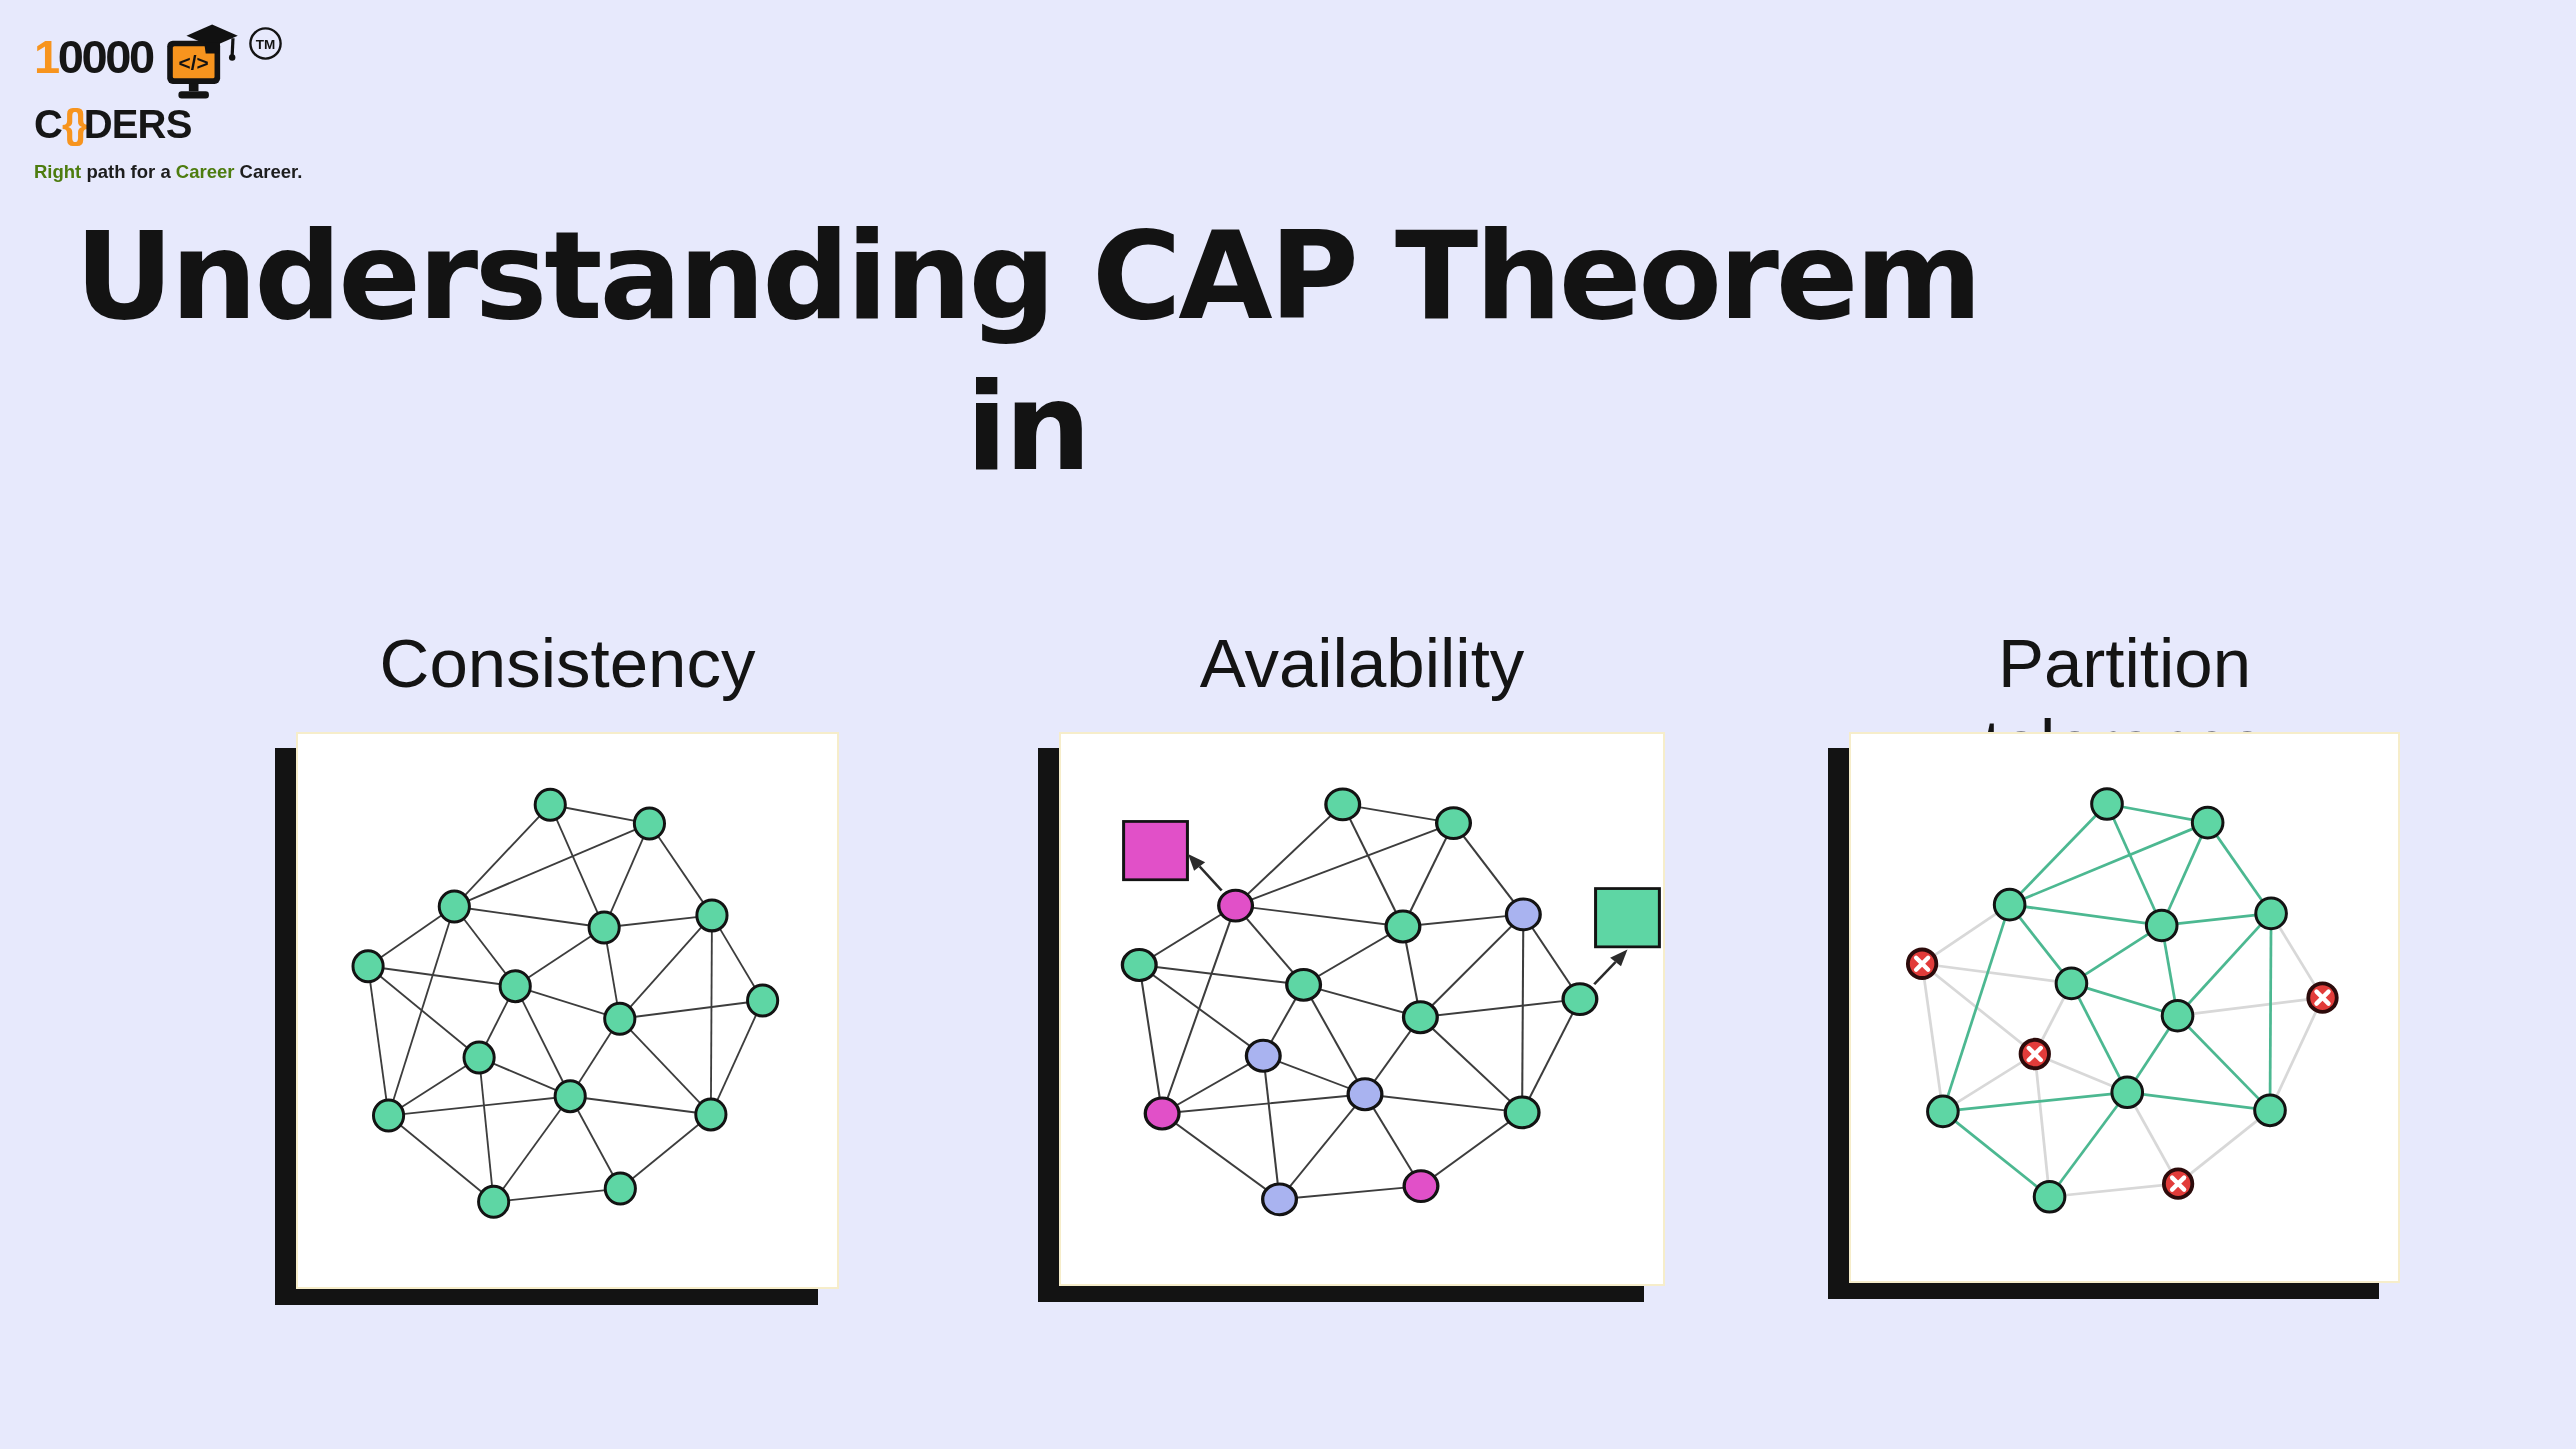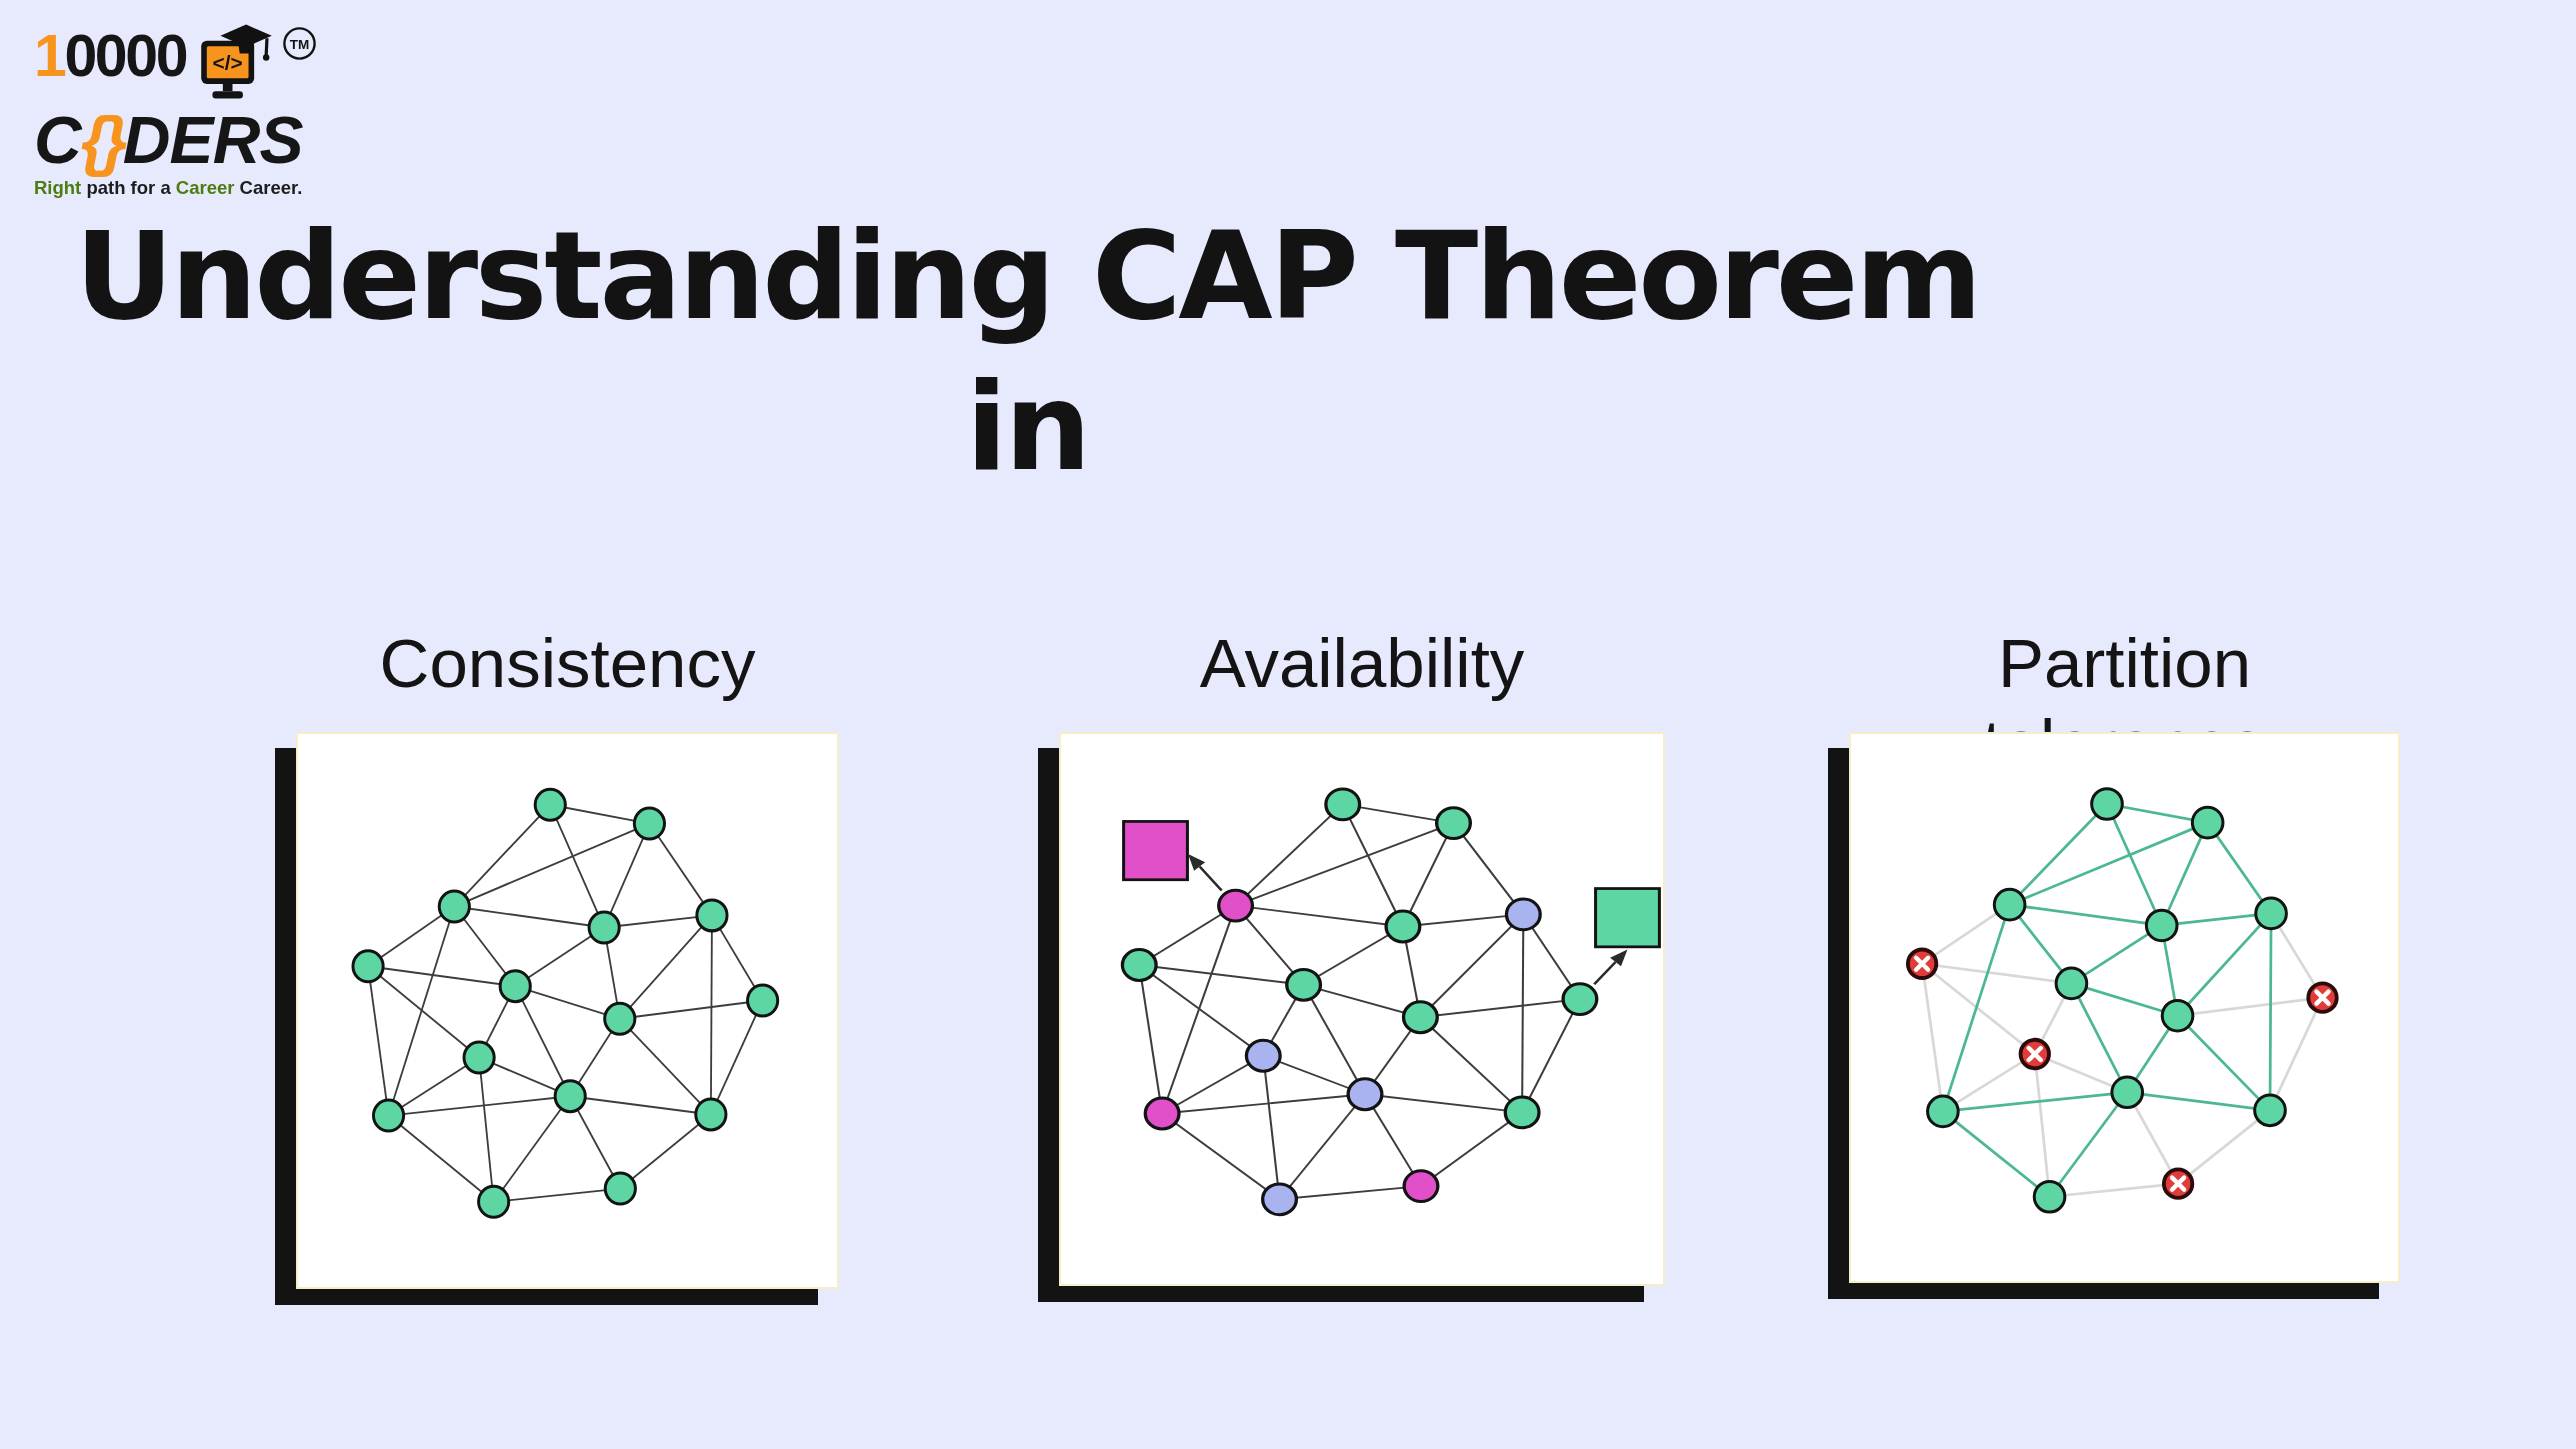--- a/index.html
+++ b/index.html
@@ -4,28 +4,28 @@
 <style>
   html,body{margin:0;padding:0;background:#e7e9fc;}
   #canvas{
     position:relative;width:2576px;height:1449px;overflow:hidden;
     background:#e7e9fc;font-family:"Liberation Sans",sans-serif;color:#141414;
   }
 
   
   .logo{position:absolute;left:34px;top:21px;}
   .logo-row1{display:flex;align-items:flex-start;height:74px;}
-  .logo-number{font-family:"Liberation Sans",sans-serif;font-weight:900;font-size:59px;
+  .logo-number{font-family:"Liberation Sans",sans-serif;font-weight:900;font-size:47px;
     letter-spacing:-2.4px;line-height:71px;}
   .logo-number .accent{color:#f7941e;}
   .logo-number .rest{color:#161616;}
   .logo-icon{margin-left:9.7px;margin-top:1.6px;}
   .logo-tm{margin-left:4.8px;margin-top:4.8px;}
-  .logo-word{font-family:"Liberation Sans",sans-serif;font-weight:900;font-size:66px;
-    letter-spacing:-0.8px;line-height:58px;margin-top:16px;color:#161616;font-style:italic;}
+  .logo-word{font-family:"Liberation Sans",sans-serif;font-weight:900;font-size:40px;
+    letter-spacing:-0.8px;line-height:58px;margin-top:0px;color:#161616;}
   .logo-word .braces{color:#f7941e;letter-spacing:-4.8px;}
   .logo-tagline{margin-top:8px;font-size:18.5px;font-weight:700;letter-spacing:0px;color:#1d1d1d;}
   .logo-tagline .accent{color:#4d7c0f;}
 
   
   .main-title{
     position:absolute;left:0;top:201px;width:2054px;text-align:center;
     font-family:"DejaVu Sans","Liberation Sans",sans-serif;
     font-weight:800;font-size:122px;line-height:151px;letter-spacing:-3.2px;color:#131313;
   }

